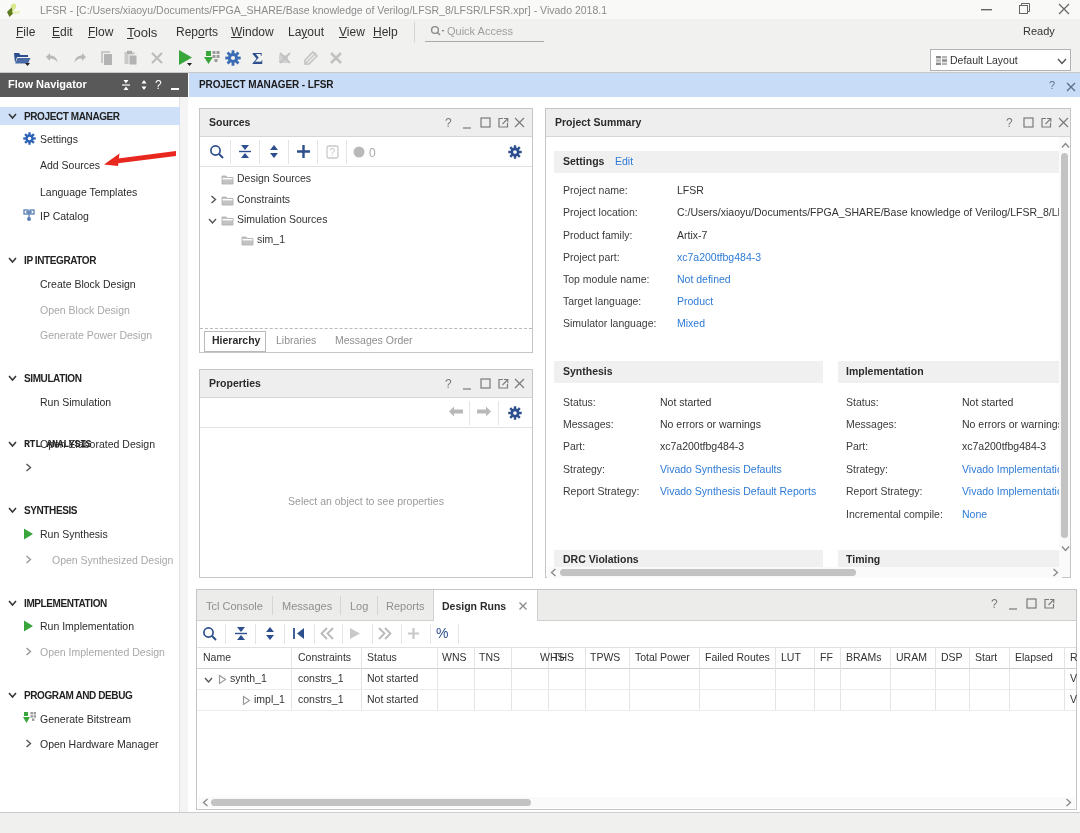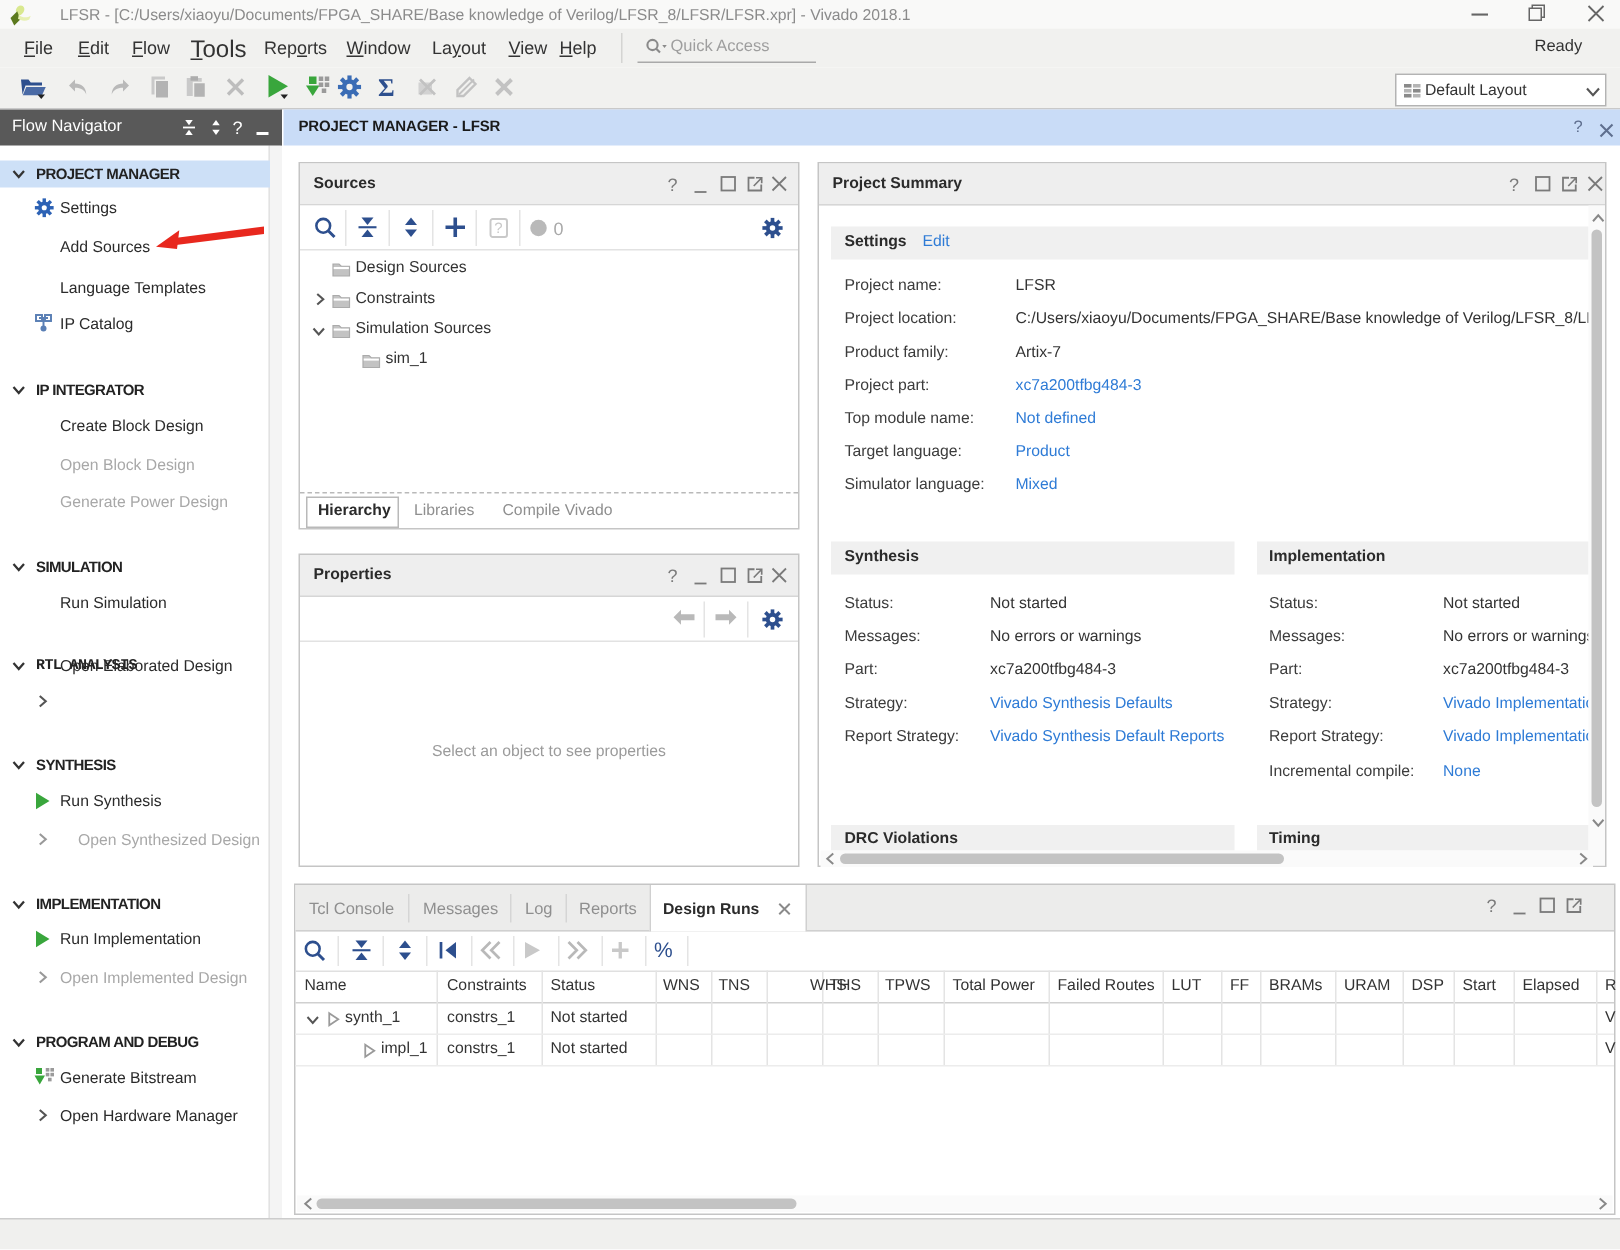--- a/index.html
+++ b/index.html
@@ -28,21 +28,21 @@
   <rect x="2" y="6" width="11" height="1.4" fill="#666"></rect>
   <rect x="40.5" y="2.5" width="8" height="8" fill="none" stroke="#666" stroke-width="1"></rect>
   <path d="M42.5 2.5 V0.5 H50.5 V8.5 H48.5" fill="none" stroke="#666" stroke-width="1"></path>
   <path d="M80 1 L90 11 M90 1 L80 11" stroke="#666" stroke-width="1.2"></path>
 </svg>
 
 <div class="abs" style="left:0;top:19px;width:1080px;height:26px;background:#f1f1ef;"></div>
 <div class="abs" style="left:16px;top:25px;font-size:12px;"><u>F</u>ile</div>
 <div class="abs" style="left:52px;top:25px;font-size:12px;"><u>E</u>dit</div>
 <div class="abs" style="left:88px;top:25px;font-size:12px;"><u>F</u>low</div>
-<div class="abs" style="left:127px;top:25px;font-size:16px;"><u>T</u>ools</div>
+<div class="abs" style="left:127px;top:25px;font-size:13px;"><u>T</u>ools</div>
 <div class="abs" style="left:176px;top:25px;font-size:12px;">Rep<u>o</u>rts</div>
 <div class="abs" style="left:231px;top:25px;font-size:12px;text-align:right;"><u>W</u>indow</div>
 <div class="abs" style="left:288px;top:25px;font-size:12px;">La<u>y</u>out</div>
 <div class="abs" style="left:339px;top:25px;font-size:12px;"><u>V</u>iew</div>
 <div class="abs" style="left:373px;top:25px;font-size:12px;"><u>H</u>elp</div>
 <div class="vline" style="left:414px;top:22px;height:20px;background:#d4d4d2;"></div>
 <div class="abs" style="left:425px;top:41px;width:119px;height:1px;background:#a9a9a9;"></div>
 <svg class="abs" style="left:430px;top:25px;" width="16" height="12" viewBox="0 0 16 12">
   <circle cx="5" cy="5" r="3.4" fill="none" stroke="#8a8a8a" stroke-width="1.4"></circle>
   <line x1="7.5" y1="7.5" x2="10" y2="10" stroke="#8a8a8a" stroke-width="1.4"></line>
@@ -139,21 +139,21 @@
   <rect x="6" y="6.6" width="5" height="2.4" fill="#b5b5b5"></rect>
 </svg>
 <div class="abs" style="left:950px;top:54px;font-size:10.5px;">Default Layout</div>
 <svg class="abs" style="left:1057px;top:58px;" width="10" height="7" viewBox="0 0 10 7">
   <path d="M1 1 L5 5.5 L9 1" fill="none" stroke="#555" stroke-width="1.4"></path>
 </svg>
 
 <div class="abs" style="left:0;top:73px;width:188px;height:740px;background:#fff;border-right:1px solid #b5b5b5;"></div>
 <div class="abs" style="left:179px;top:97px;width:9px;height:715px;background:#f4f4f4;border-left:1px solid #e2e2e2;"></div>
 <div class="abs" style="left:0;top:73px;width:188px;height:24px;background:#595959;"></div>
-<div class="abs" style="left:8px;top:78px;color:#fff;font-weight:normal;">Flow Navigator</div>
+<div class="abs" style="left:8px;top:78px;color:#fff;font-weight:bold;">Flow Navigator</div>
 <svg class="abs" style="left:120px;top:79px;" width="12" height="12" viewBox="0 0 12 12">
   <line x1="2" y1="6" x2="10" y2="6" stroke="#fff" stroke-width="1.2"></line>
   <path d="M3.5 1 h5 L6 4.5 Z" fill="#fff"></path>
   <path d="M3.5 11 h5 L6 7.5 Z" fill="#fff"></path>
 </svg>
 <svg class="abs" style="left:138px;top:79px;" width="12" height="12" viewBox="0 0 12 12">
   <path d="M3.5 4.5 h5 L6 1 Z" fill="#fff"></path>
   <path d="M3.5 7.5 h5 L6 11 Z" fill="#fff"></path>
 </svg>
 <div class="abs" style="left:155px;top:78px;color:#fff;font-size:12px;">?</div>
@@ -372,21 +372,21 @@
     <path d="M1 2 h4 l1.5 1.5 H12 V10 H1 Z" fill="#c3c3c3"></path>
       <path d="M1 4.7 H12" stroke="#fff" stroke-width="1.4"></path>
       <path d="M1 2 h4 l1.5 1.5 H12 V10 H1 Z" fill="none" stroke="#ababab" stroke-width="0.8"></path>
   </svg>
   <div class="abs" style="left:57px;top:124px;">sim_1</div>
 
   <div class="abs" style="left:0;top:219px;width:332px;height:1px;border-top:1px dashed #b9b9b9;"></div>
   <div class="abs" style="left:4px;top:222px;width:62px;height:21px;background:#fff;border:1px solid #b9b9b9;"></div>
   <div class="abs" style="left:12px;top:225px;font-weight:bold;color:#2b2b2b;">Hierarchy</div>
   <div class="abs" style="left:76px;top:225px;color:#8f8f8f;">Libraries</div>
-  <div class="abs" style="left:135px;top:225px;color:#8f8f8f;">Compile Vivado</div>
+  <div class="abs" style="left:135px;top:225px;color:#8f8f8f;">Messages Order</div>
 </div>
 
 <div class="panel" style="left:199px;top:369px;width:334px;height:209px;">
   <div class="phead">
       <span class="ttl">Properties</span>
     </div>
   <svg class="abs" style="left:243px;top:6px;" width="82" height="15" viewBox="0 0 82 15">
     <g stroke="#7a7a7a" fill="none" stroke-width="1.2">
       <text x="2" y="12" font-size="12" fill="#7a7a7a" stroke="none" font-family="Liberation Sans">?</text>
       <line x1="20" y1="13" x2="28" y2="13"></line>

